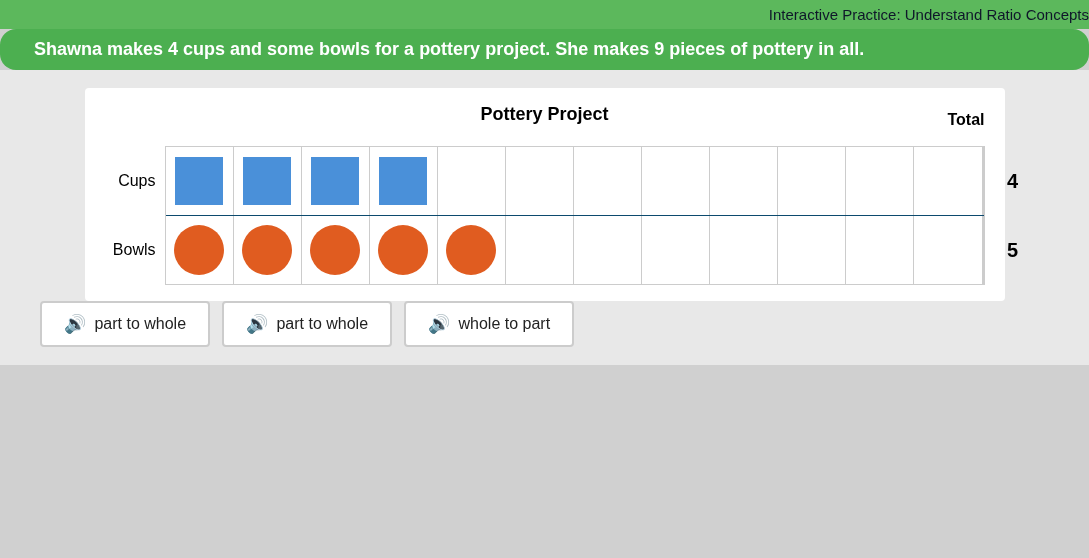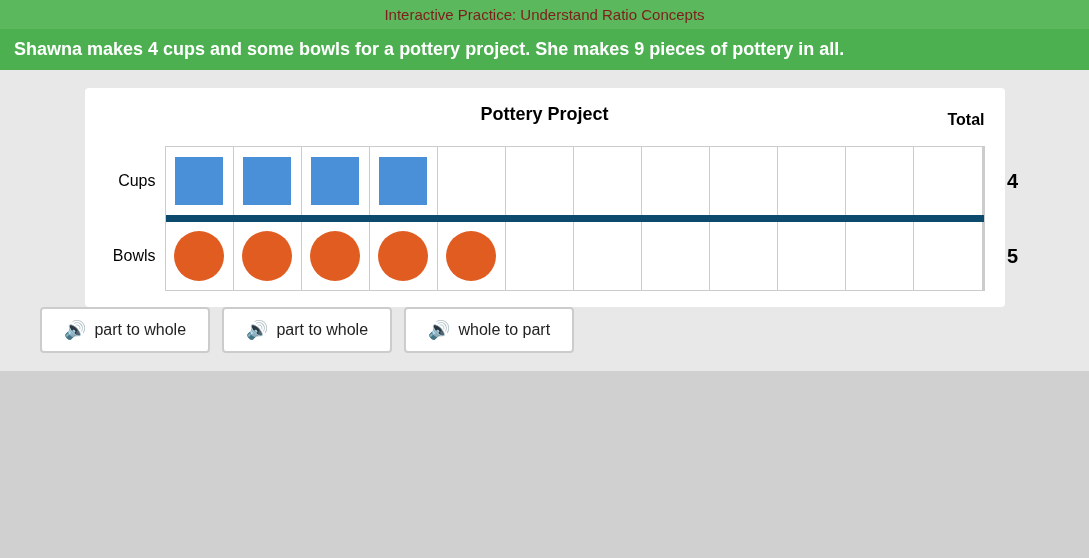--- a/index.html
+++ b/index.html
@@ -5,32 +5,33 @@
     * { box-sizing: border-box; margin: 0; padding: 0; }
     body {
       width: 1089px;
       height: 558px;
       font-family: Arial, sans-serif;
       background: #d0d0d0;
       overflow: hidden;
     }
     .top-bar {
       background: #5cb85c;
-      text-align: center;
-      padding: 6px 11px;
-      color: #7f1d1d;
+      text-align: right;
+      padding: 6px 0;
+      color: #0f172a;
       font-size: 15px;
       font-weight: 500;
     }
     .question-bar {
       background: #4caf50;
-      padding: 10px 14px;
+      padding: 10px 34px;
       color: white;
       font-size: 18px;
       font-weight: 600;
+      border-radius: 16px;
     }
     .main-content {
       background: #e8e8e8;
       padding: 18px 40px;
     }
     .chart-container {
       background: white;
       border-radius: 4px;
       padding: 16px 20px 16px 20px;
       margin: 0 auto;
@@ -51,21 +52,21 @@
       font-weight: 600;
     }
     .chart-grid {
       display: flex;
       flex-direction: column;
       border: 1px solid #ccc;
     }
     .chart-row {
       display: flex;
       align-items: center;
-      border-bottom: 7px solid #0c4a6e;
+      border-bottom: 1px solid #0c4a6e;
     }
     .chart-row:last-child {
       border-bottom: none;
     }
     .row-label {
       width: 60px;
       font-size: 16px;
       font-weight: 500;
       text-align: right;
       padding-right: 10px;

